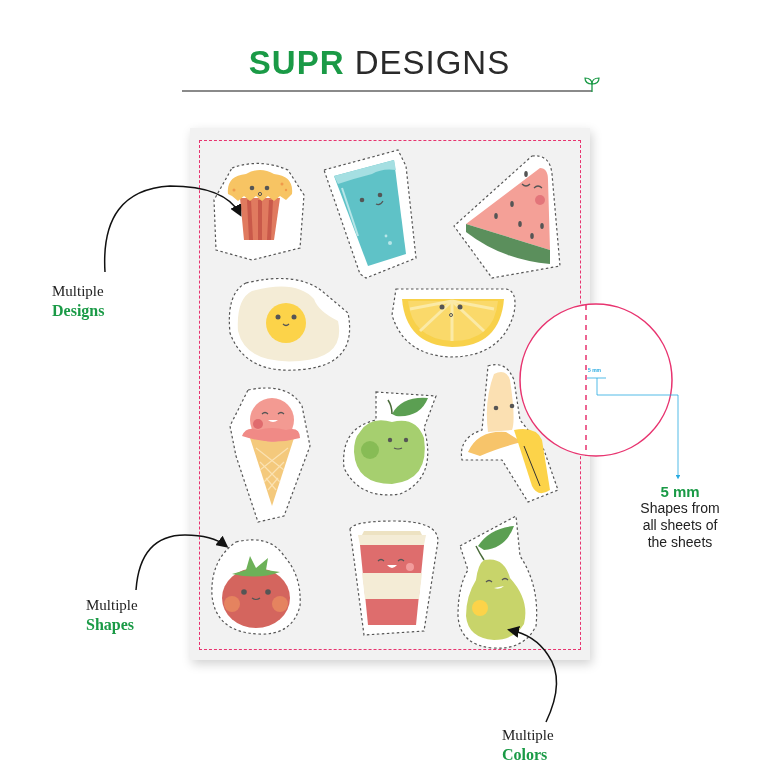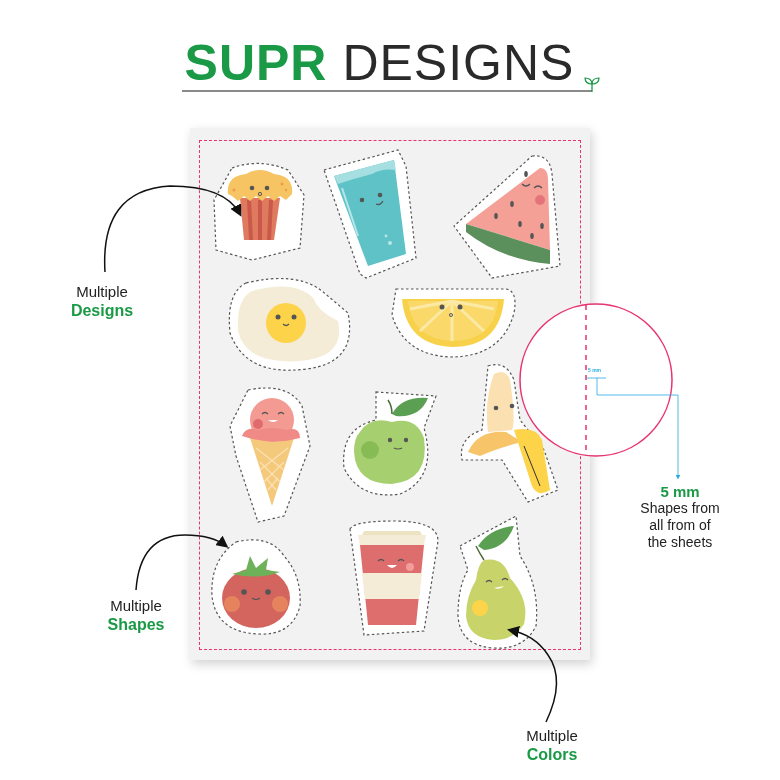--- a/index.html
+++ b/index.html
@@ -1,31 +1,31 @@
 <!DOCTYPE html>
 <html><head>
 <meta charset="utf-8">
 <style>
   * { box-sizing: border-box; margin: 0; padding: 0; }
   html, body { width: 780px; height: 780px; background: #ffffff; overflow: hidden; }
   body { position: relative; font-family: "Liberation Sans", "DejaVu Sans", sans-serif; }
 
-  .title { position: absolute; left: 0; top: 38px; width: 759px; text-align: center; font-size: 50px; letter-spacing: 1px; line-height: 50px; }
+  .title { position: absolute; left: 0; top: 38px; width: 759px; text-align: center; font-size: 33px; letter-spacing: 1px; line-height: 50px; }
   .title .brand { color: #1a9a46; font-weight: 700; }
   .title .rest { color: #2a2a2a; font-weight: 400; }
   .title-rule { position: absolute; left: 182px; top: 90px; width: 410px; height: 2px; background: #8a8a8a; }
   .sprout { position: absolute; left: 584px; top: 75px; width: 16px; height: 18px; }
 
   .sheet { position: absolute; left: 190px; top: 128px; width: 400px; height: 532px; background: #f2f2f2; box-shadow: 2px 4px 10px rgba(0,0,0,0.18); }
   .bleed { position: absolute; left: 9px; top: 12px; width: 382px; height: 510px; border: 1.5px dashed #e8336f; }
 
   .sticker { position: absolute; }
   .sticker svg { width: 100%; height: 100%; overflow: visible; }
 
-  .callout { position: absolute; text-align: center; font-size: 15px; line-height: 19px; color: #222; }
+  .callout { position: absolute; font-size: 15px; line-height: 19px; color: #222; font-family: Liberation Serif, serif; }
   .callout .accent { color: #1a9a46; font-weight: 700; font-size: 16px; }
 
   .overlay { position: absolute; left: 0; top: 0; width: 780px; height: 780px; pointer-events: none; }
 
   .bleed-note { position: absolute; left: 620px; top: 483px; width: 120px; text-align: center; font-size: 14px; line-height: 17px; color: #222; }
   .bleed-note .accent { color: #1a9a46; font-weight: 700; font-size: 15px; }
   .mm-label { position: absolute; left: 588px; top: 367px; font-size: 5px; color: #27aae1; font-weight: 700; }
 </style>
 </head>
 <body>
@@ -234,15 +234,15 @@
   <div class="accent">Shapes</div>
 </div>
 <div class="callout" style="left:502px;top:726px;width:100px;">
   <div>Multiple</div>
   <div class="accent">Colors</div>
 </div>
 
 <div class="bleed-note">
   <div class="accent">5 mm</div>
   <div>Shapes from</div>
-  <div>all from of</div>
+  <div>all sheets of</div>
   <div>the sheets</div>
 </div>
 
 </body></html>

